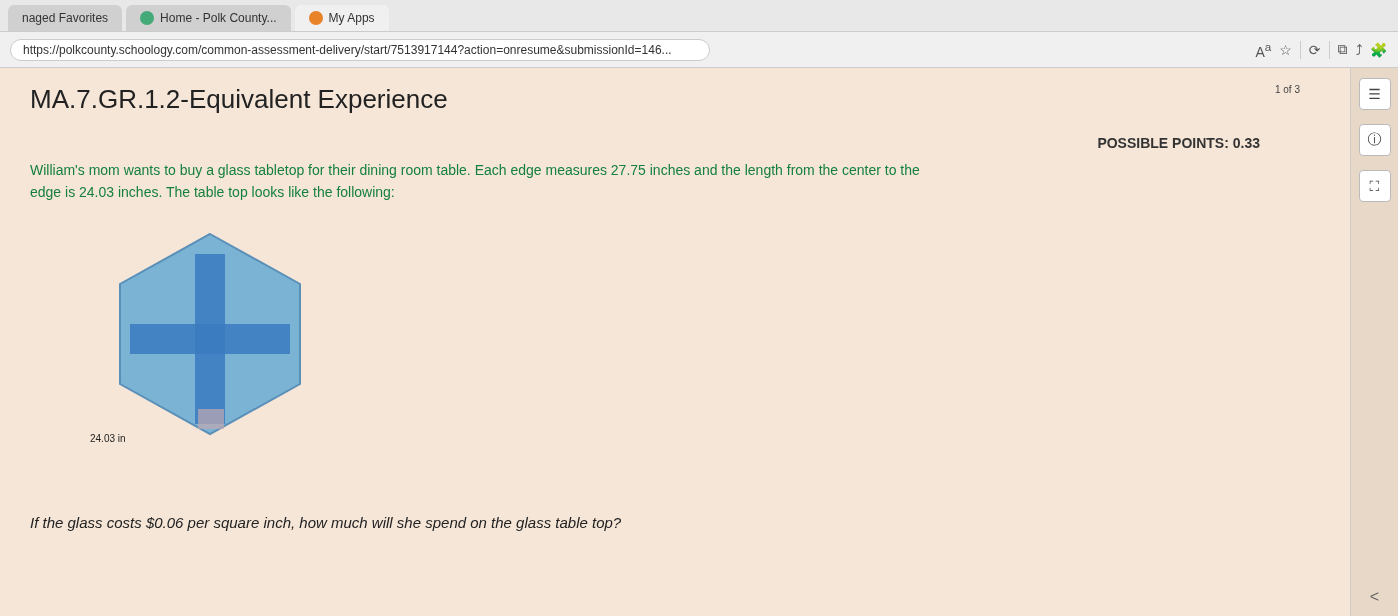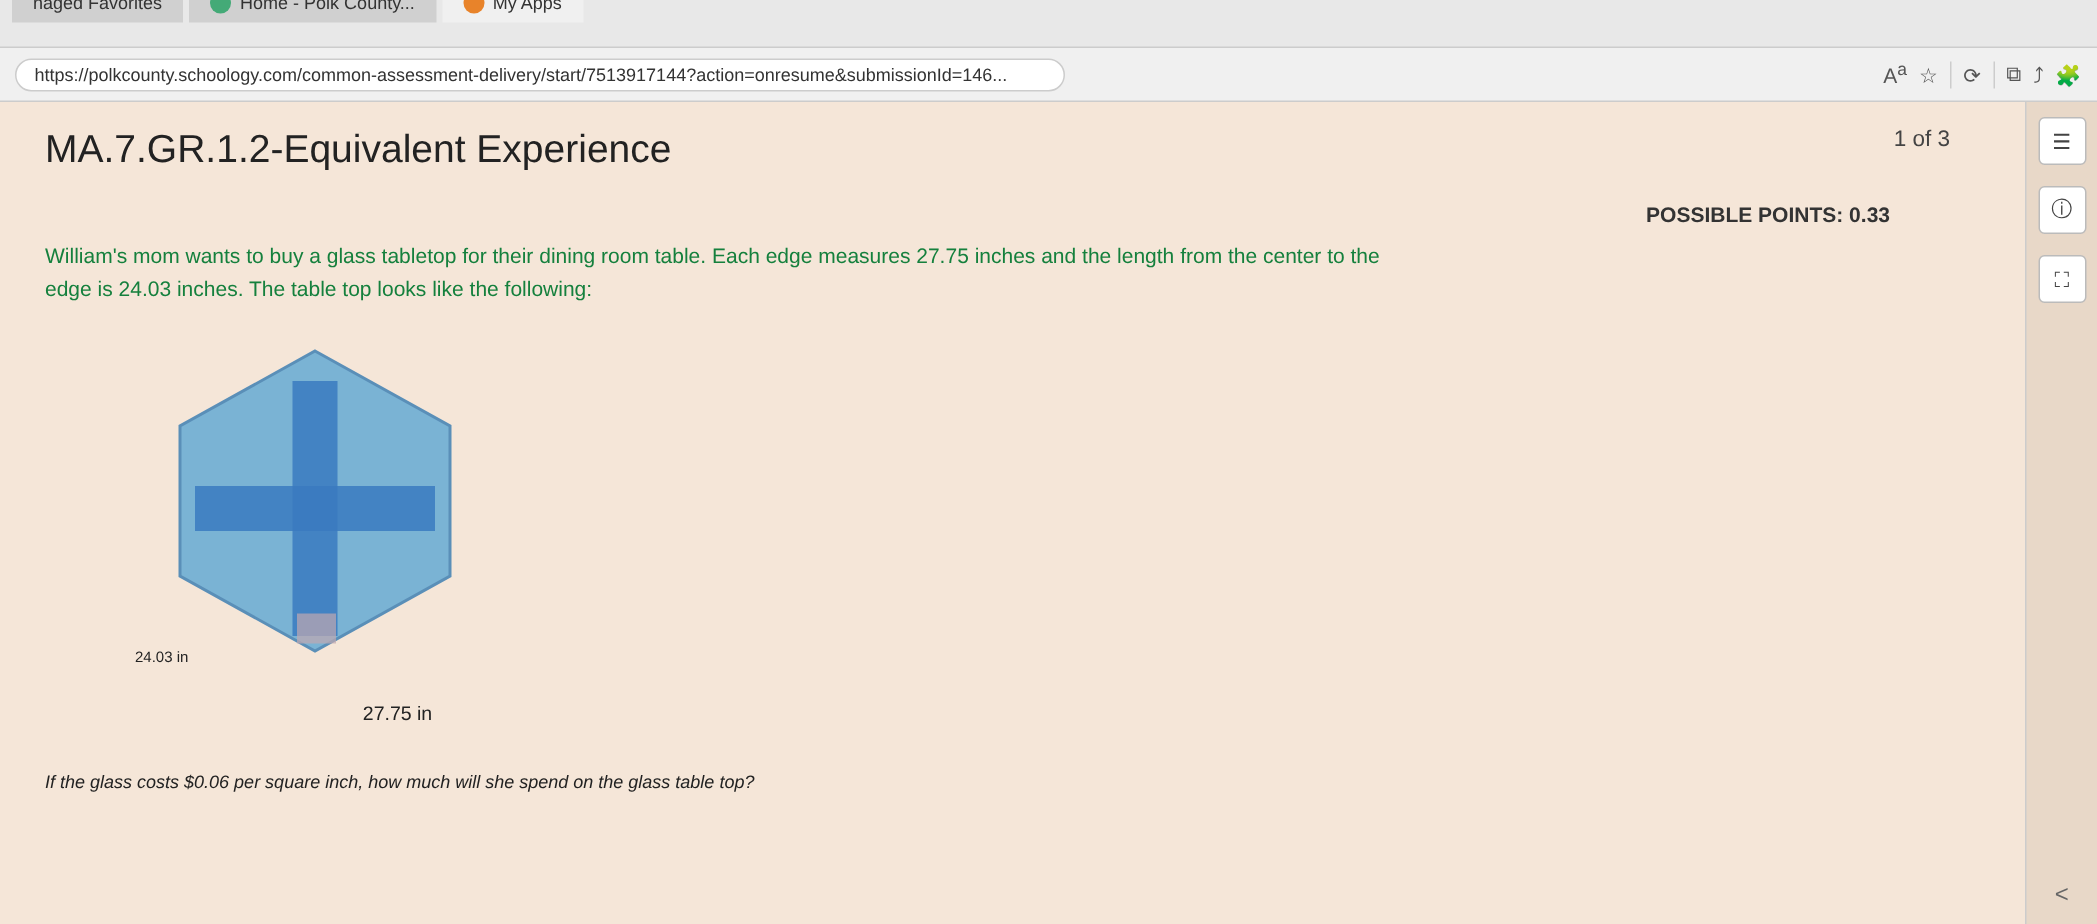--- a/index.html
+++ b/index.html
@@ -46,21 +46,21 @@
     }
     .separator {
       width: 1px;
       height: 18px;
       background: #ccc;
     }
 
     
     .tabs-bar {
       background: #e8e8e8;
-      padding: 4px 8px 16px;
+      padding: 4px 8px 0;
       display: flex;
       align-items: flex-end;
       gap: 4px;
       height: 32px;
       border-bottom: 1px solid #ccc;
     }
     .tab {
       background: #d0d0d0;
       border-radius: 6px 6px 0 0;
       padding: 4px 14px;
@@ -105,21 +105,21 @@
       font-size: 26px;
       font-weight: normal;
       color: #222;
       margin-bottom: 20px;
     }
 
     .page-counter {
       position: absolute;
       top: 16px;
       right: 50px;
-      font-size: 15px;
+      font-size: 10px;
       color: #444;
     }
 
     .possible-points {
       text-align: right;
       font-size: 14px;
       color: #333;
       margin-bottom: 8px;
       font-weight: 600;
       padding-right: 60px;
@@ -162,21 +162,21 @@
 
     .figure-label-side {
       position: absolute;
       left: 0;
       bottom: 60px;
       font-size: 10px;
       color: #222;
     }
 
     .bottom-question {
-      font-size: 12px;
+      font-size: 15px;
       color: #222;
       margin-top: 10px;
       font-style: italic;
     }
 
     
     .right-sidebar {
       width: 48px;
       background: #e8d8c8;
       display: flex;
@@ -259,21 +259,20 @@
 
           <polygon points="120,10 210,60 210,160 120,210 30,160 30,60" fill="#7ab3d4" stroke="#5a8fb8" stroke-width="2"></polygon>
 
           <rect x="105" y="30" width="30" height="170" fill="#3a7abf" opacity="0.85"></rect>
 
           <rect x="40" y="100" width="160" height="30" fill="#3a7abf" opacity="0.85"></rect>
 
           <rect x="108" y="185" width="26" height="20" fill="#c0a8b0" opacity="0.7"></rect>
         </svg>
       </div>
-      <div class="figure-label-bottom">27.75 in</div>
     </div>
 
     <p class="bottom-question">If the glass costs $0.06 per square inch, how much will she spend on the glass table top?</p>
 
   </div>
 
   <div class="right-sidebar">
     <div class="sidebar-btn">
       <span>☰</span>
     </div>

